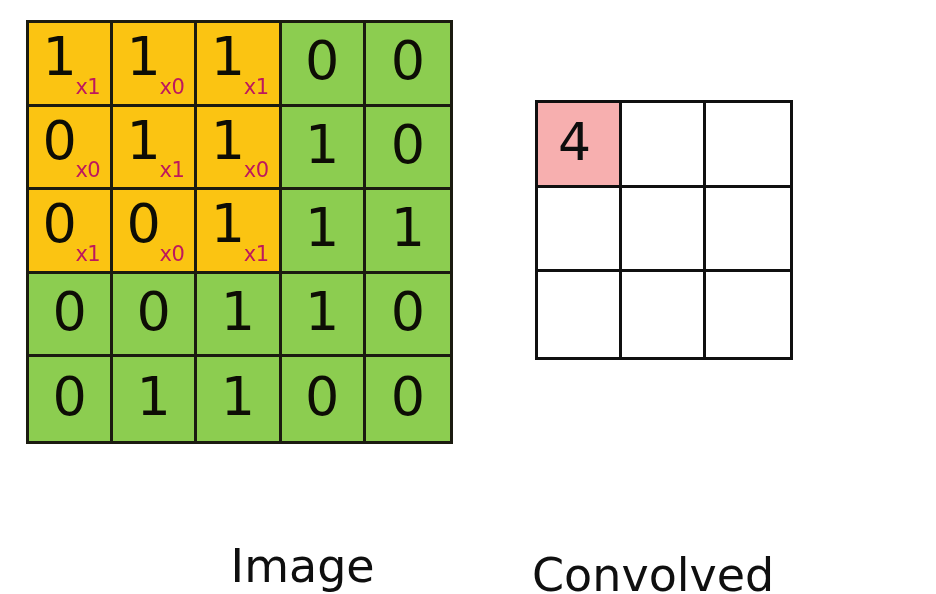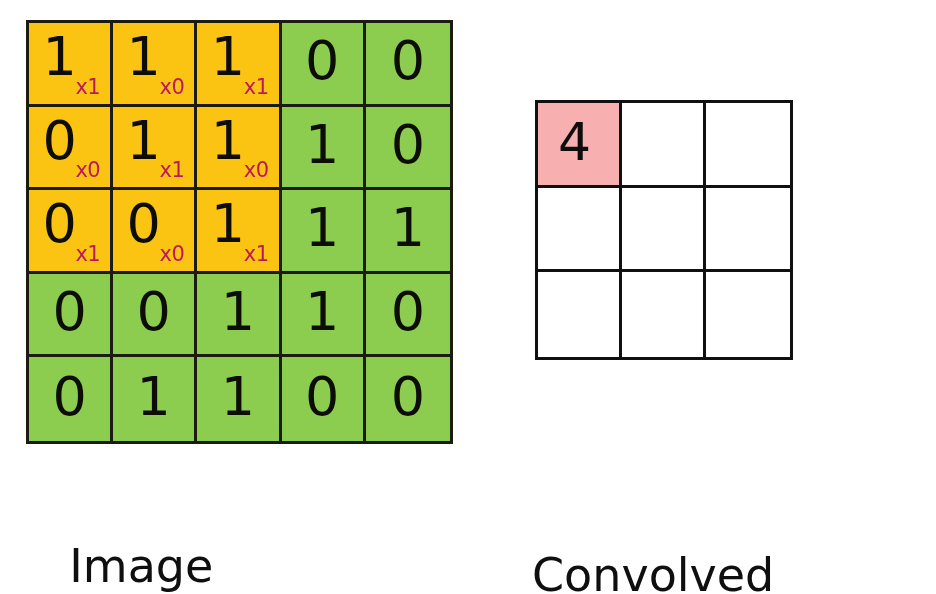--- a/index.html
+++ b/index.html
@@ -116,23 +116,24 @@
   .caption {
     position: absolute;
     color: #0f0f0f;
     font-size: 46px;
     line-height: 1.08;
     font-weight: 400;
     font-family: "DejaVu Sans", sans-serif;
     white-space: pre;
   }
   #image-caption {
-    left: 0;
+    left: 12px;
     top: 492px;
     width: 472px;
+    text-align: center;
     padding-left: 40px;
   }
   #feature-caption {
     left: 532px;
     top: 452px;
     width: 380px;
     text-align: left;
   }
 </style>
 </head>

